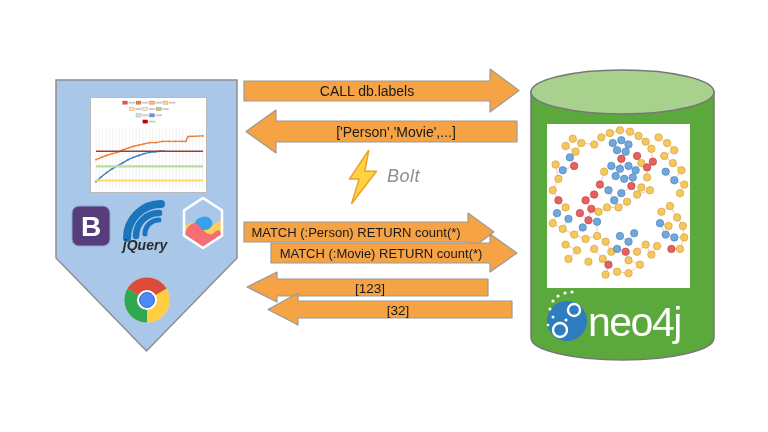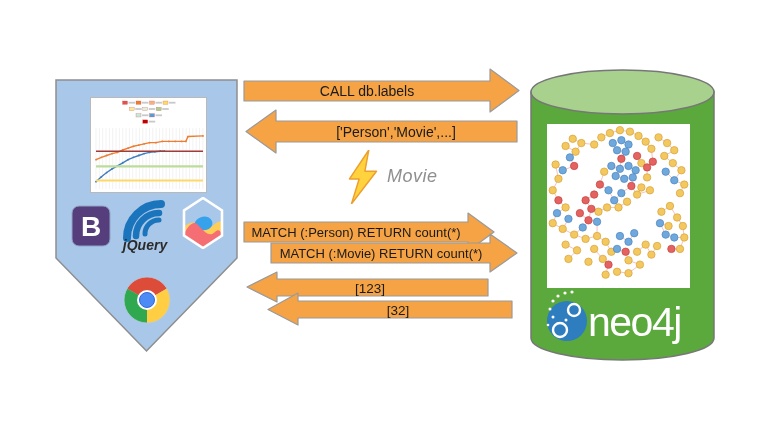--- a/index.html
+++ b/index.html
@@ -410,15 +410,15 @@
       <text x="356" y="237" font-size="13">MATCH (:Person) RETURN count(*)</text>
       <text x="381" y="258" font-size="13">MATCH (:Movie) RETURN count(*)</text>
       <text x="370" y="292.5" font-size="13.5">[123]</text>
       <text x="398" y="314.5" font-size="13.5">[32]</text>
     </g>
   </svg>
 
   <svg class="abs" style="left:345px;top:150px" width="36" height="54" viewBox="0 0 36 56">
     <path d="M24,0 L4,30 L14,30 L6,56 L32,22 L20,22 Z" fill="#FFD23E" stroke="#ED9F2E" stroke-width="1.5" stroke-linejoin="round"></path>
   </svg>
-  <div class="bolt-label">Movie</div>
+  <div class="bolt-label">Bolt</div>
 
 </div>
 
 </body></html>

